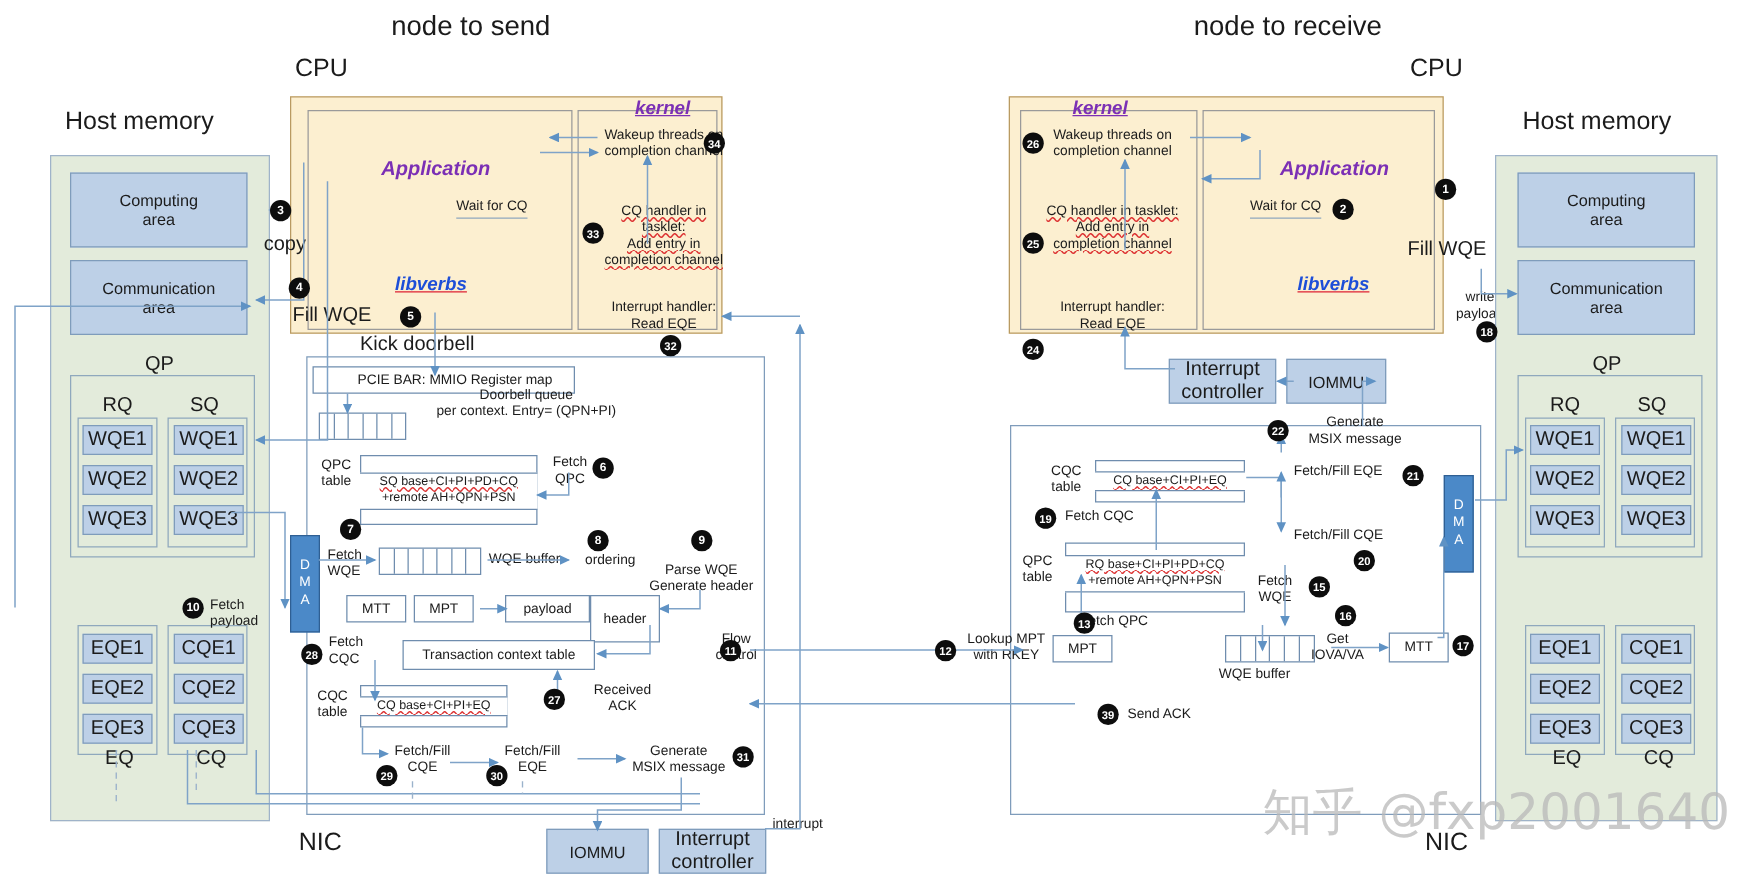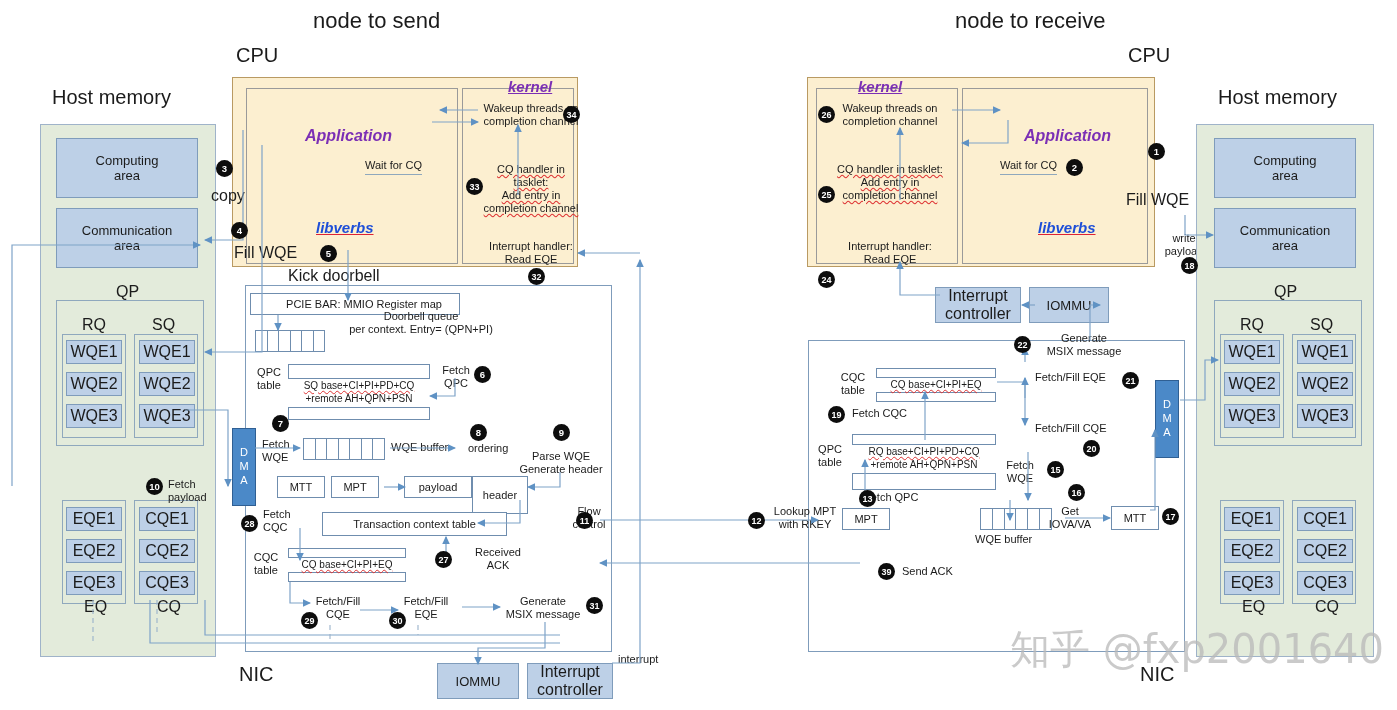--- a/index.html
+++ b/index.html
@@ -265,21 +265,21 @@
 Generate header</div>
 
 <div class="abs wbox ctr t-s" style="left:277px;top:476px;width:48px;height:22px;">MTT</div>
 <div class="abs wbox ctr t-s" style="left:331px;top:476px;width:48px;height:22px;">MPT</div>
 <div class="abs wbox ctr t-s" style="left:404px;top:476px;width:68px;height:22px;">payload</div>
 <div class="abs wbox ctr t-s" style="left:472px;top:476px;width:56px;height:38px;">header</div>
 
 <div class="step w2" style="left:241px;top:515px;">28</div>
 <div class="lbl t-s" style="left:263px;top:508px;width:38px;">Fetch
 CQC</div>
-<div class="abs wbox ctr t-s" style="left:322px;top:512px;width:185px;height:24px;">Transaction context table</div>
+<div class="abs wbox ctr t-s" style="left:322px;top:512px;width:154px;height:24px;">Transaction context table</div>
 
 <div class="lbl t-s" style="left:246px;top:551px;width:40px;text-align:center;">CQC
 table</div>
 <div class="abs wbox" style="left:288px;top:548px;width:118px;height:34px;"></div>
 <div class="abs" style="left:288px;top:557px;width:118px;height:16px;border-top:1px solid #6f8dae;border-bottom:1px solid #6f8dae;background:#fff;"></div>
 <div class="lbl t-xs sqwig" style="left:290px;top:559px;width:114px;text-align:center;">CQ base+CI+PI+EQ</div>
 <div class="step w2" style="left:435px;top:551px;">27</div>
 <div class="lbl t-s" style="left:466px;top:546px;width:64px;text-align:center;">Received
 ACK</div>
 <div class="step w2" style="left:576px;top:512px;">11</div>

